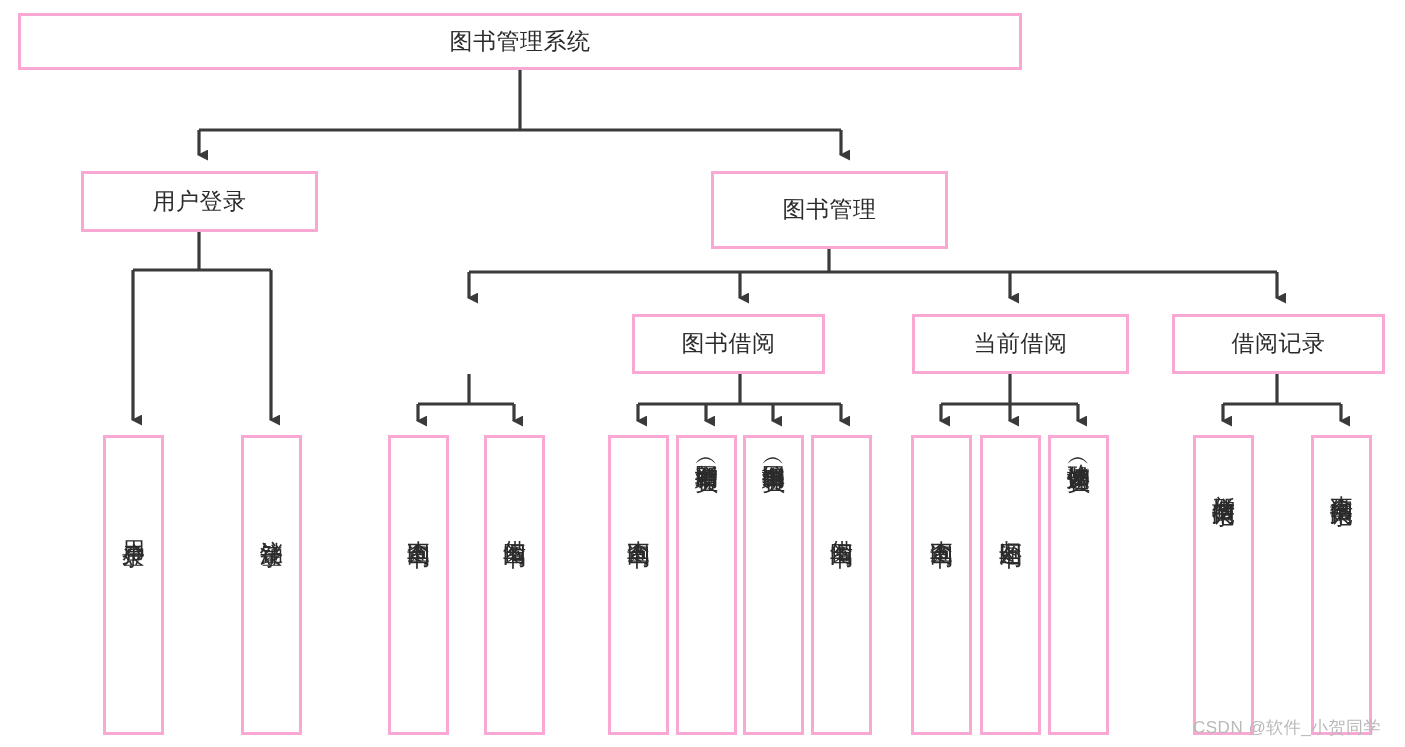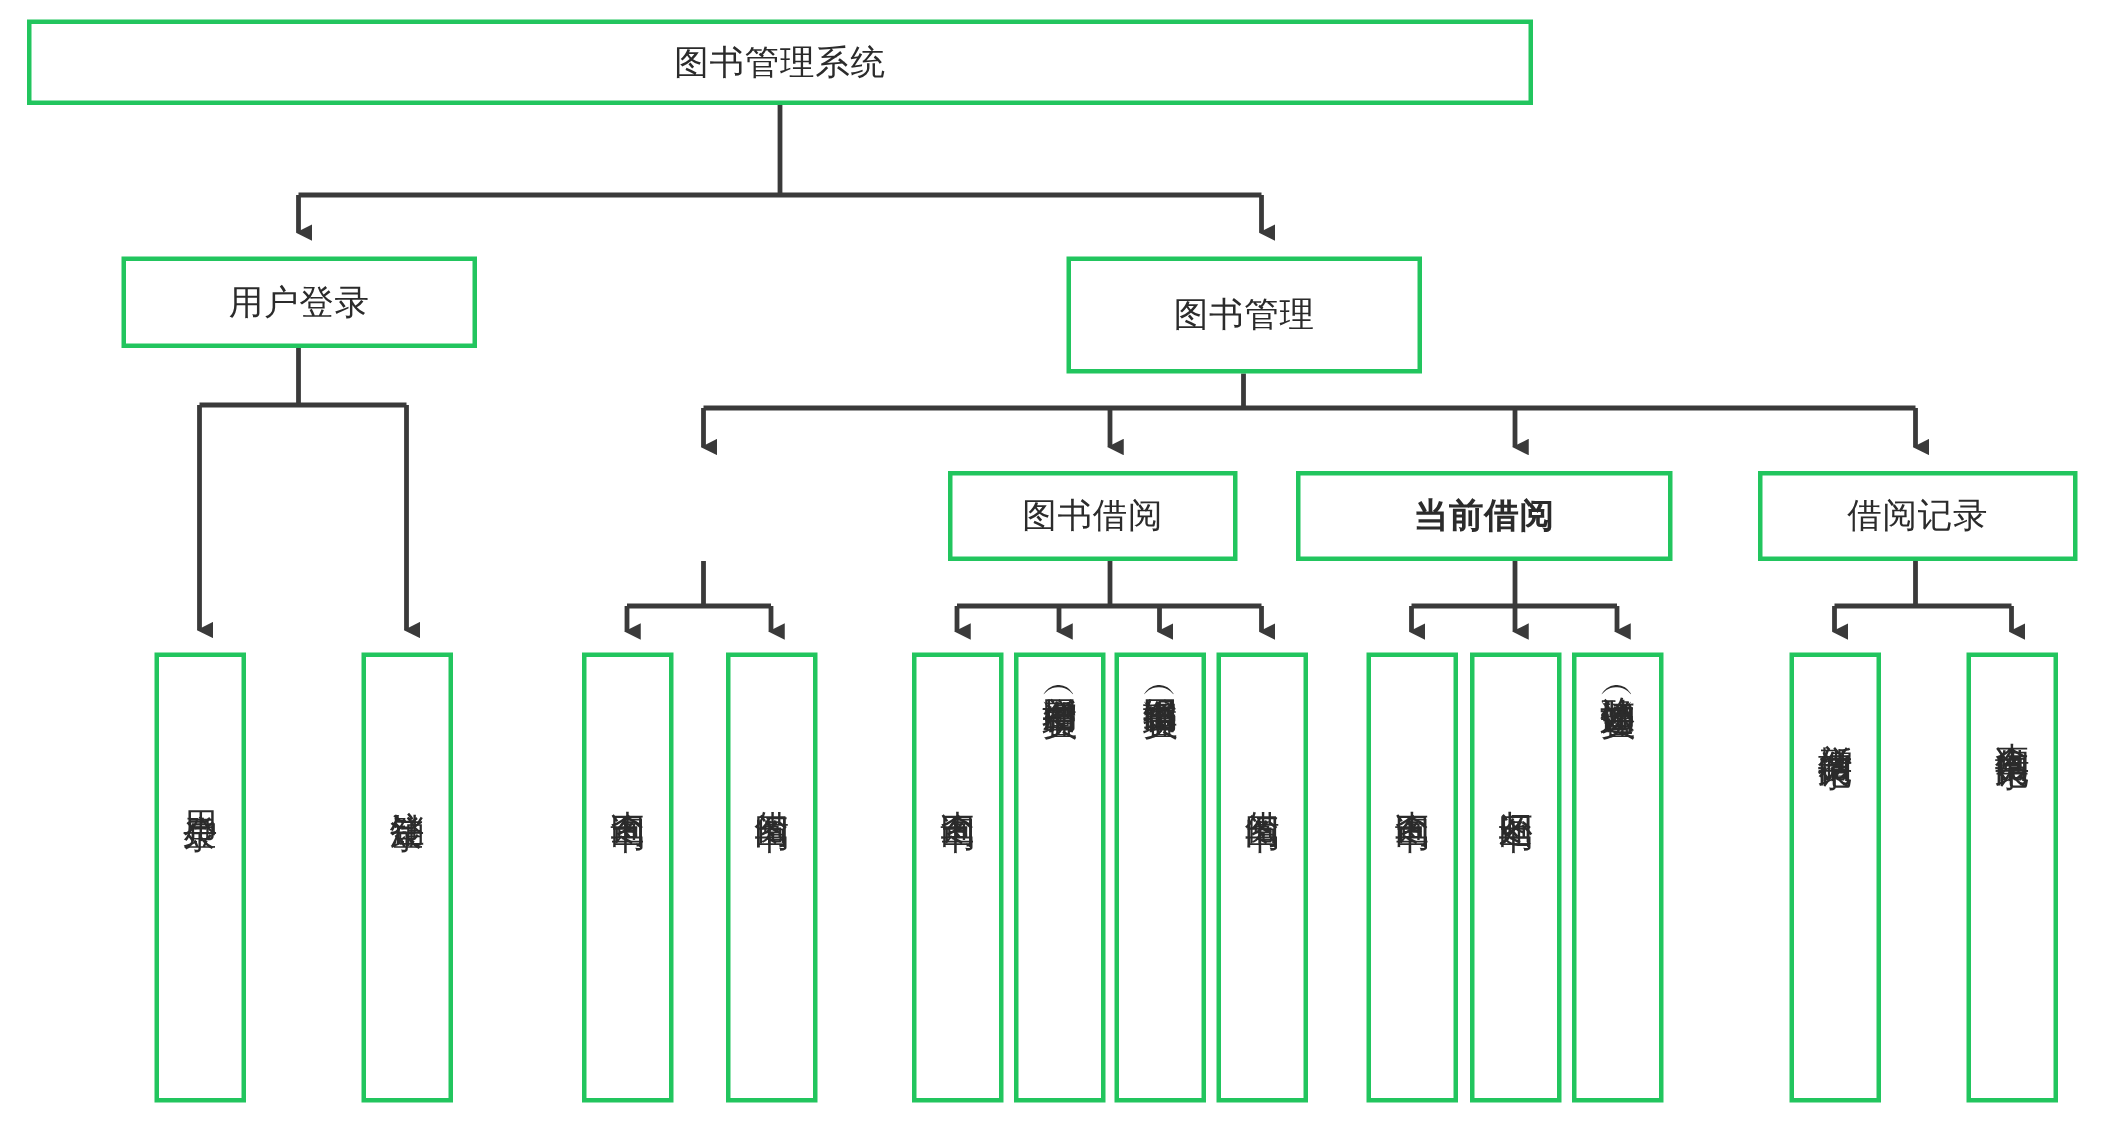--- a/index.html
+++ b/index.html
@@ -21,21 +21,21 @@
     position: absolute;
     left: 0;
     top: 0;
     width: 1405px;
     height: 747px;
     pointer-events: none;
   }
   .node {
     position: absolute;
     box-sizing: border-box;
-    border: 3px solid #22c55e;
+    border: 3px solid #f9a8d4;
     background: #ffffff;
     display: flex;
     align-items: center;
     justify-content: center;
     color: #2b2b2b;
     line-height: 1.18;
     text-align: center;
   }
   .node .label {
     display: block;
@@ -132,21 +132,21 @@
   <div class="node horiz" style="left:81px; top:171px; width:237px; height:61px;">
     <span class="label">用户登录</span>
   </div>
   <div class="node horiz" style="left:711px; top:171px; width:237px; height:78px;">
     <span class="label">图书管理</span>
   </div>
 
   <div class="node horiz" style="left:632px; top:314px; width:193px; height:60px;">
     <span class="label">图书借阅</span>
   </div>
-  <div class="node horiz" style="left:864px; top:314px; width:251px; height:60px;font-weight:bold;">
+  <div class="node horiz" style="left:912px; top:314px; width:217px; height:60px;">
     <span class="label">当前借阅</span>
   </div>
   <div class="node horiz" style="left:1172px; top:314px; width:213px; height:60px;">
     <span class="label">借阅记录</span>
   </div>
 
   <div class="node vert" style="left:103px; top:435px; width:61px; height:300px; padding-top:84px;">
     <span class="label">用户登录</span>
   </div>
   <div class="node vert" style="left:241px; top:435px; width:61px; height:300px; padding-top:84px;">
@@ -183,14 +183,15 @@
     <span class="label">确认归还（管理员）</span>
   </div>
 
   <div class="node vert" style="left:1193px; top:435px; width:61px; height:300px; padding-top:39px;">
     <span class="label">新增借阅记录</span>
   </div>
   <div class="node vert" style="left:1311px; top:435px; width:61px; height:300px; padding-top:39px;">
     <span class="label">查询借阅记录</span>
   </div>
 
+  <div class="watermark" style="left:1193px; top:716px;">CSDN @软件_小贺同学</div>
 
 </div>
 
 </body></html>

